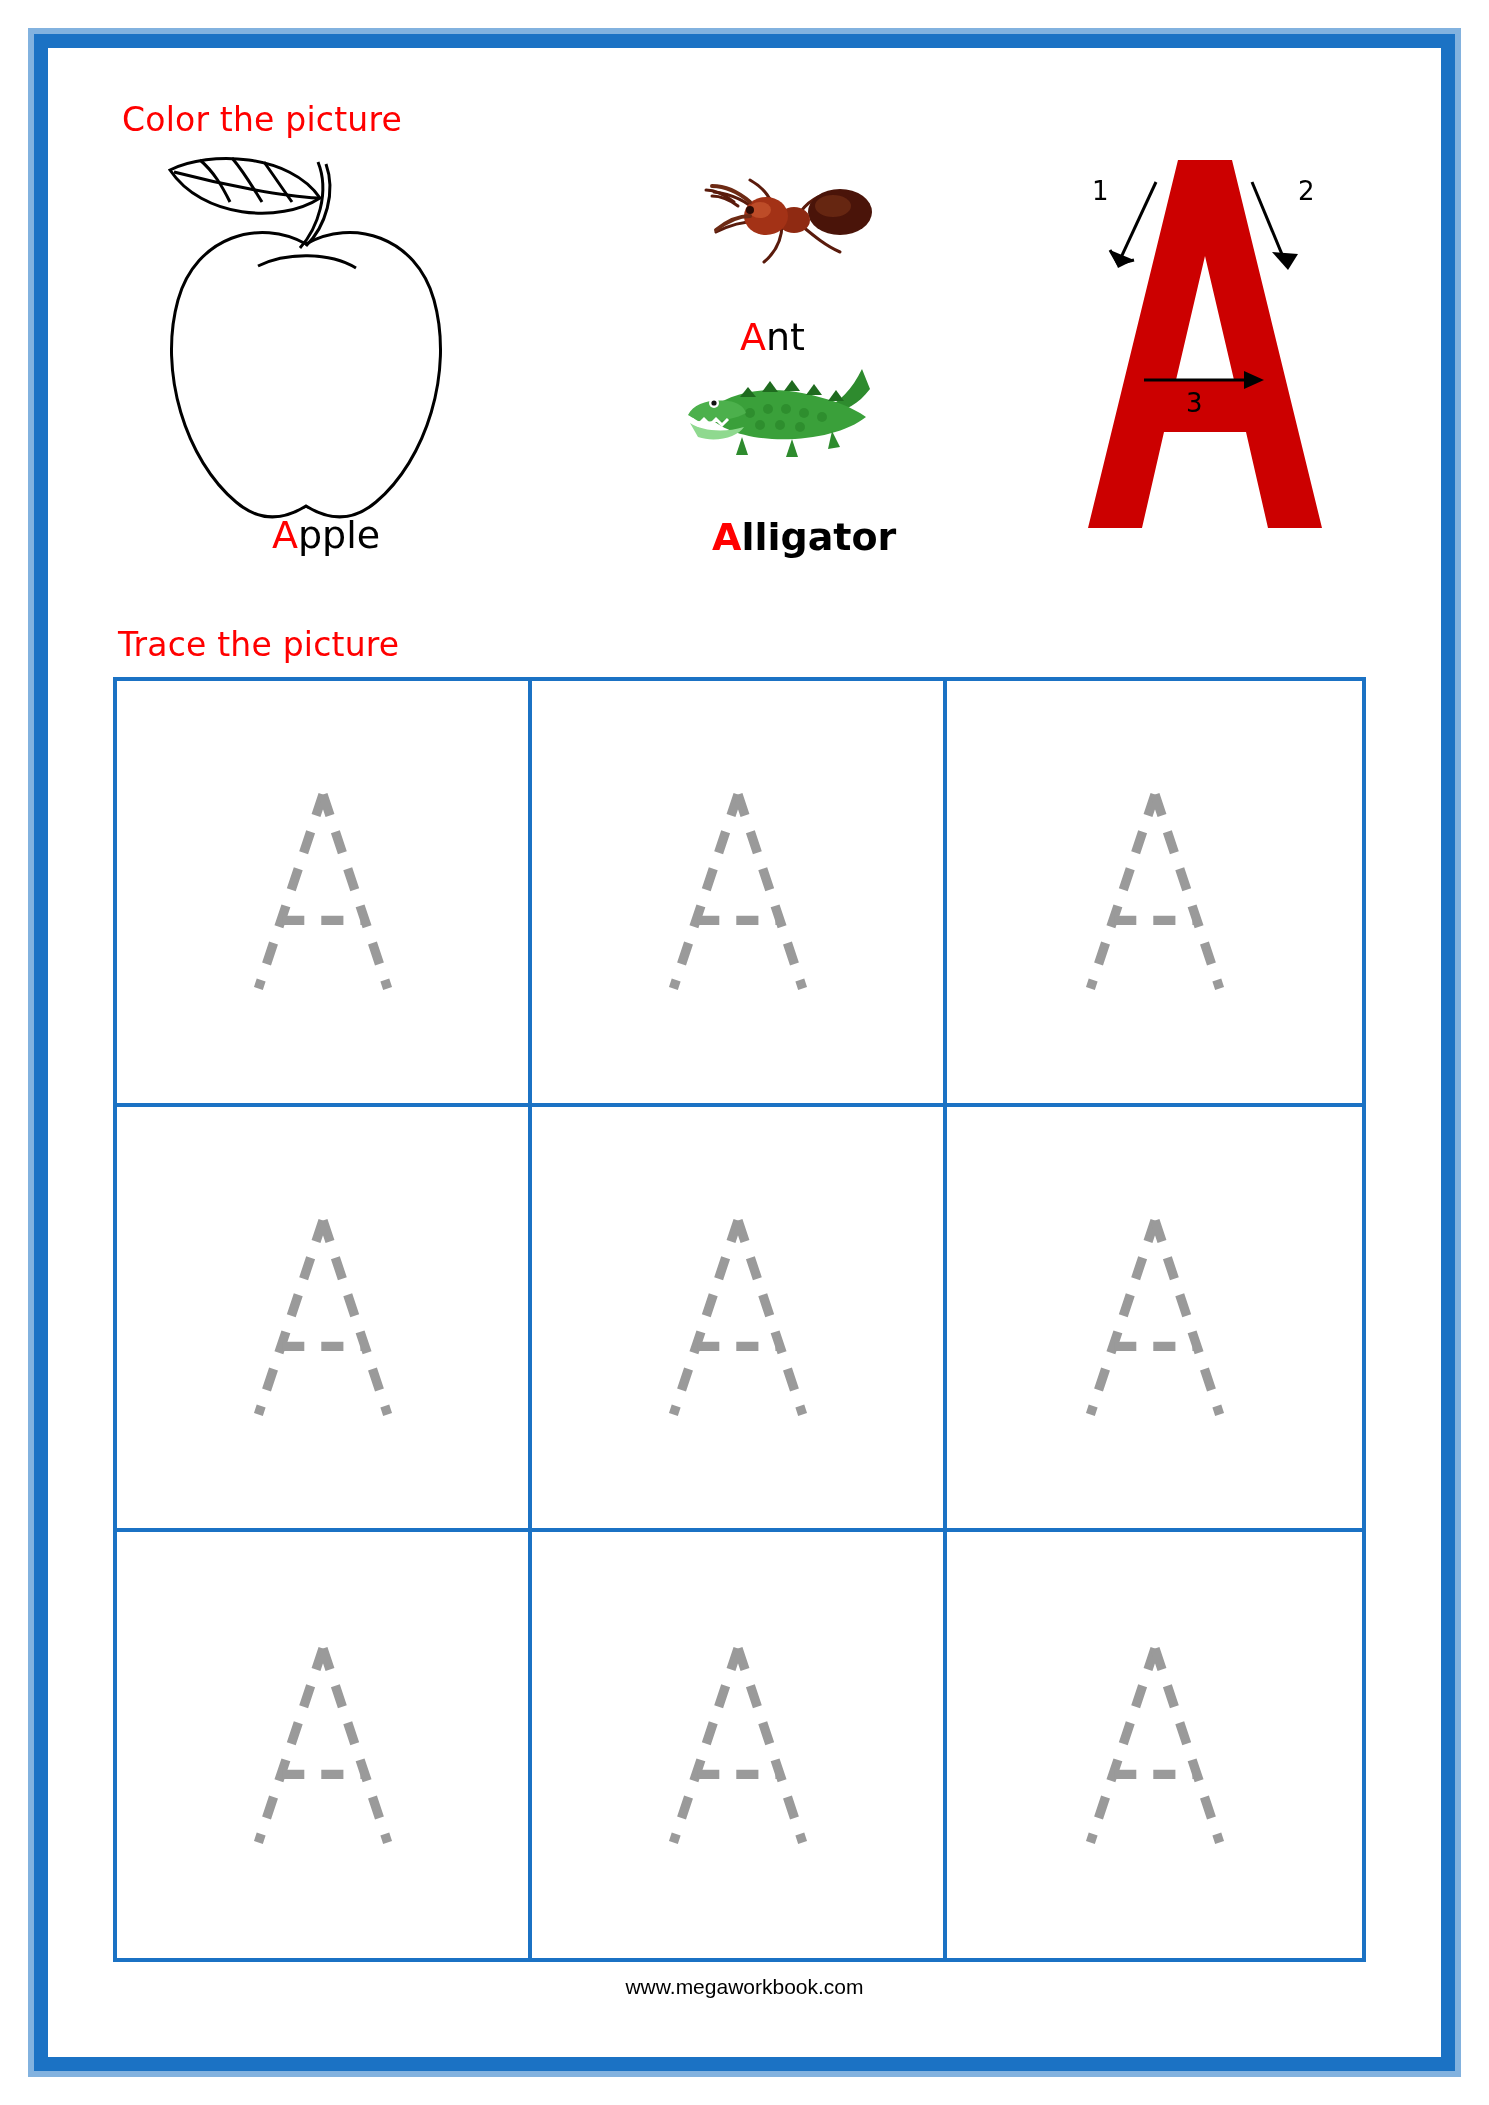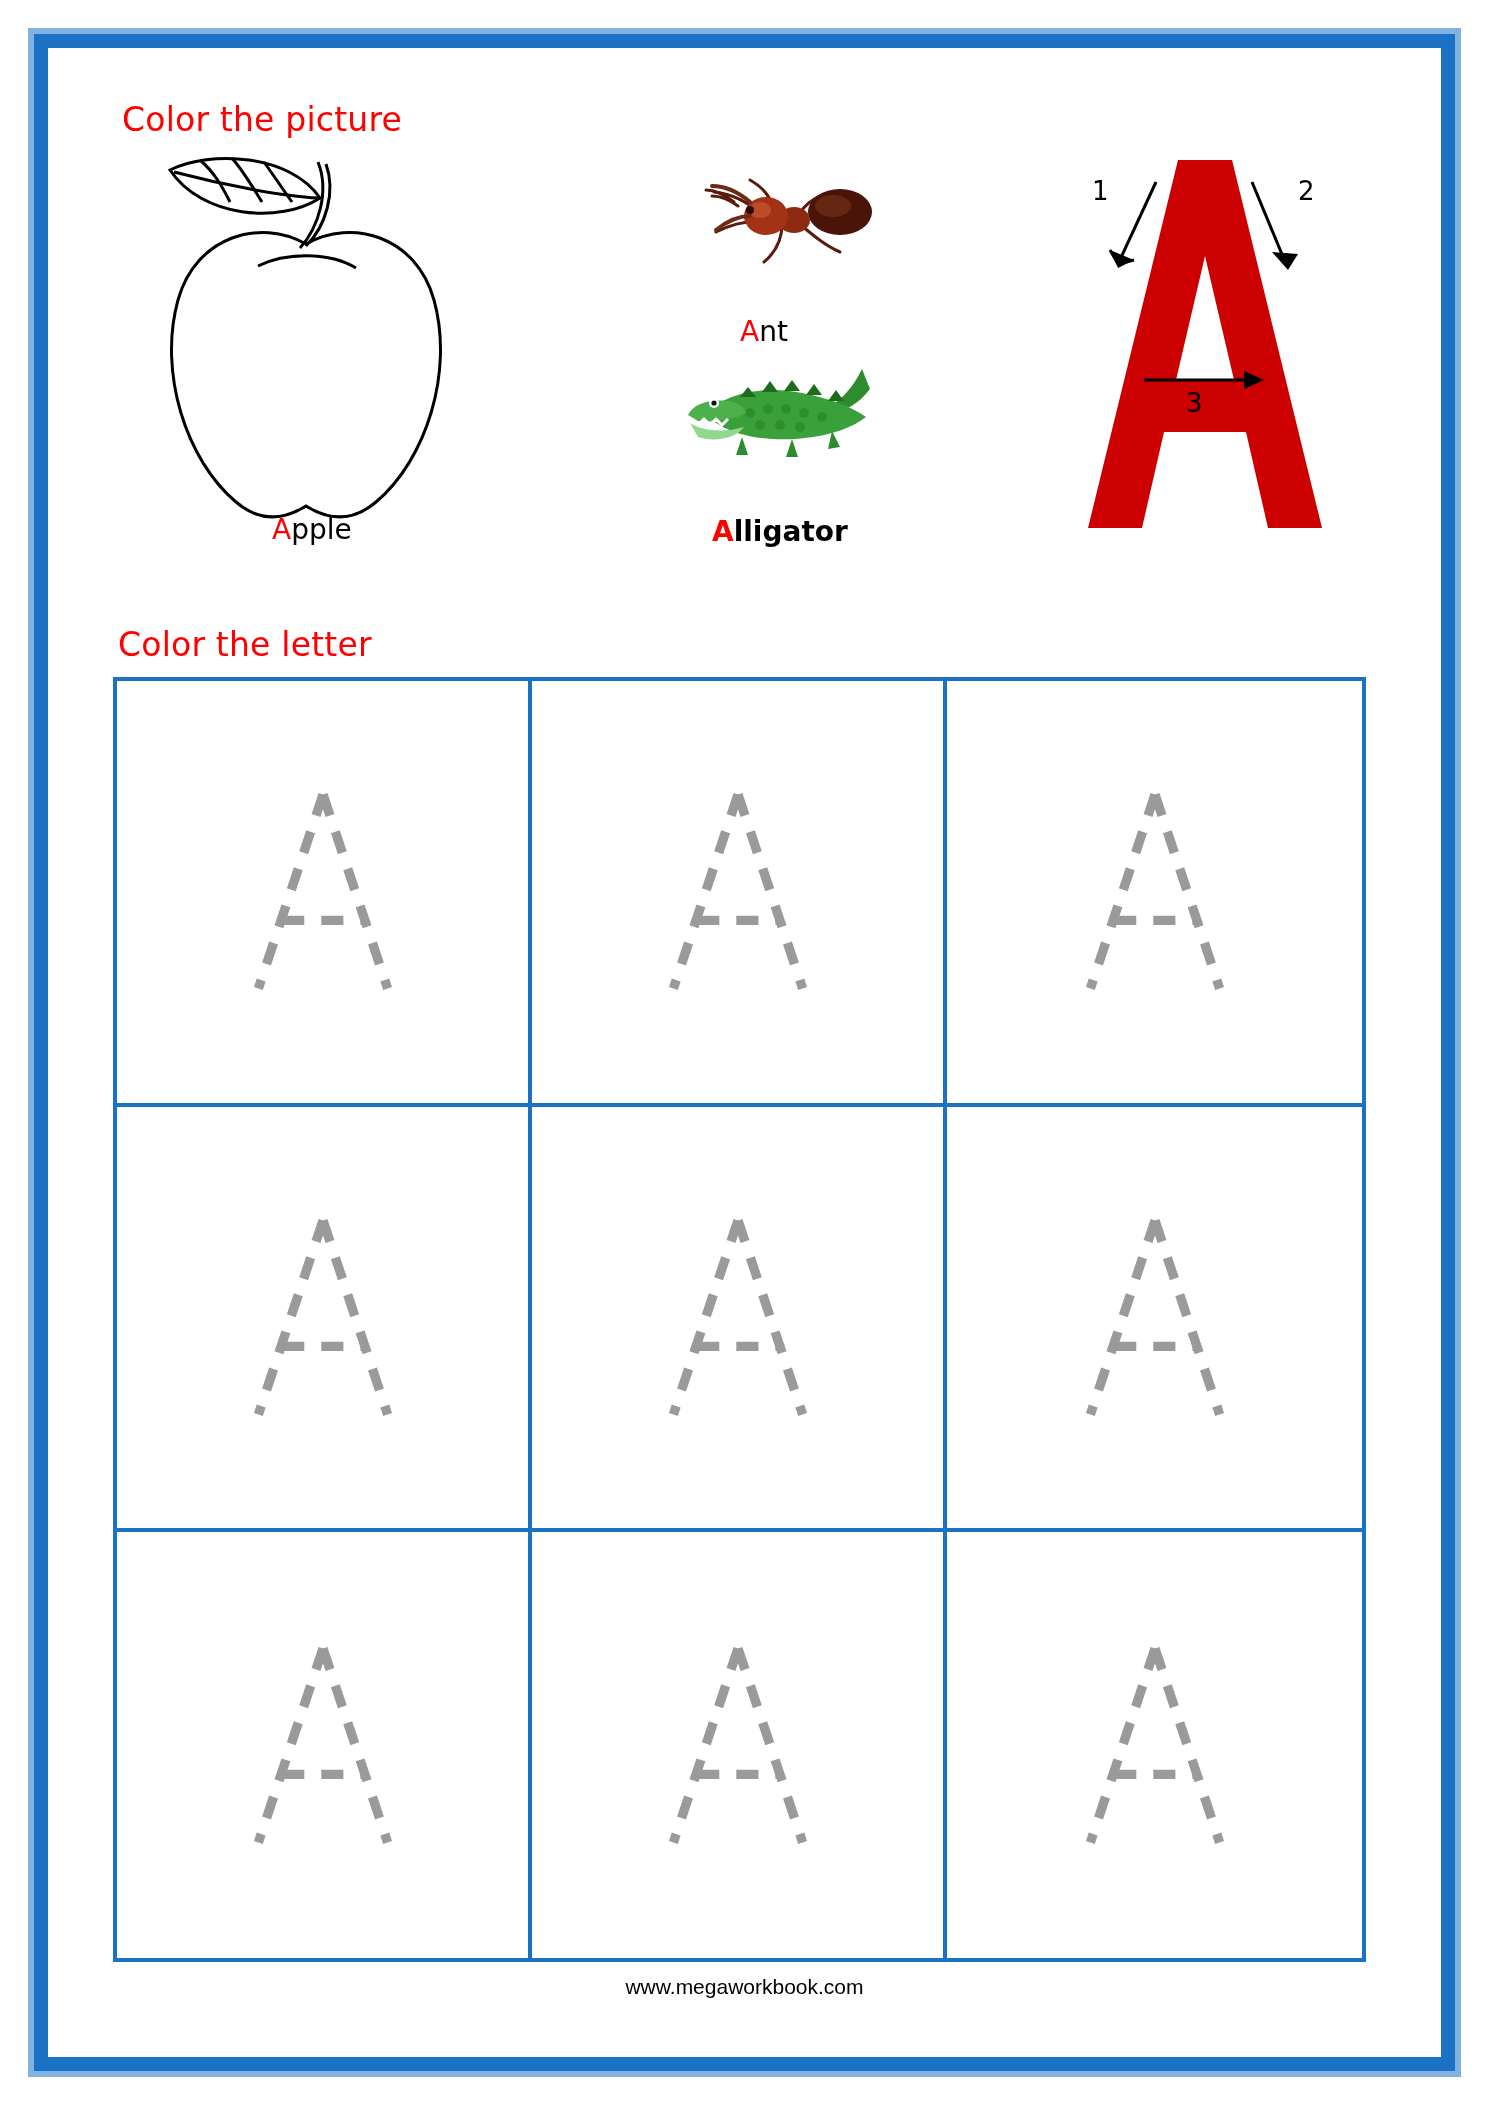--- a/index.html
+++ b/index.html
@@ -66,21 +66,21 @@
     font-weight: 400;
     letter-spacing: .2px;
     white-space: nowrap;
   }
   #title-color { left: 122px; top: 100px; }
   #title-trace { left: 118px; top: 625px; }
 
   
   .caption {
     position: absolute;
-    font-size: 28px;
+    font-size: 38px;
     color: #000000;
     font-family: "DejaVu Sans", sans-serif;
     white-space: nowrap;
   }
   .caption .cap-initial { color: #ff0000; }
 
   .pic {
     position: absolute;
   }
 
@@ -271,21 +271,21 @@
         <text x="238" y="60" font-family="DejaVu Sans, sans-serif" font-size="26" fill="#000000">2</text>
 
         <g stroke="#000000" stroke-width="3" fill="none">
           <path d="M84 240 L188 240"></path>
           <path d="M184 231 L204 240 L184 249 Z" fill="#000000" stroke="none"></path>
         </g>
         <text x="126" y="272" font-family="DejaVu Sans, sans-serif" font-size="26" fill="#000000">3</text>
       </svg>
     </div>
 
-    <div class="section-title" id="title-trace">Color the letter</div>
+    <div class="section-title" id="title-trace">Trace the picture</div>
 
     <div id="trace-grid">
 
       <div class="trace-cell row1 col1">
         <svg class="dashedA" viewBox="0 0 200 260" width="170" height="221">
           <g fill="none" stroke="#9a9a9a" stroke-width="11" stroke-linecap="butt" stroke-dasharray="26 20">
             <path d="M100 16 L24 244"></path>
             <path d="M100 16 L176 244"></path>
             <path d="M52 164 L148 164"></path>
           </g>

